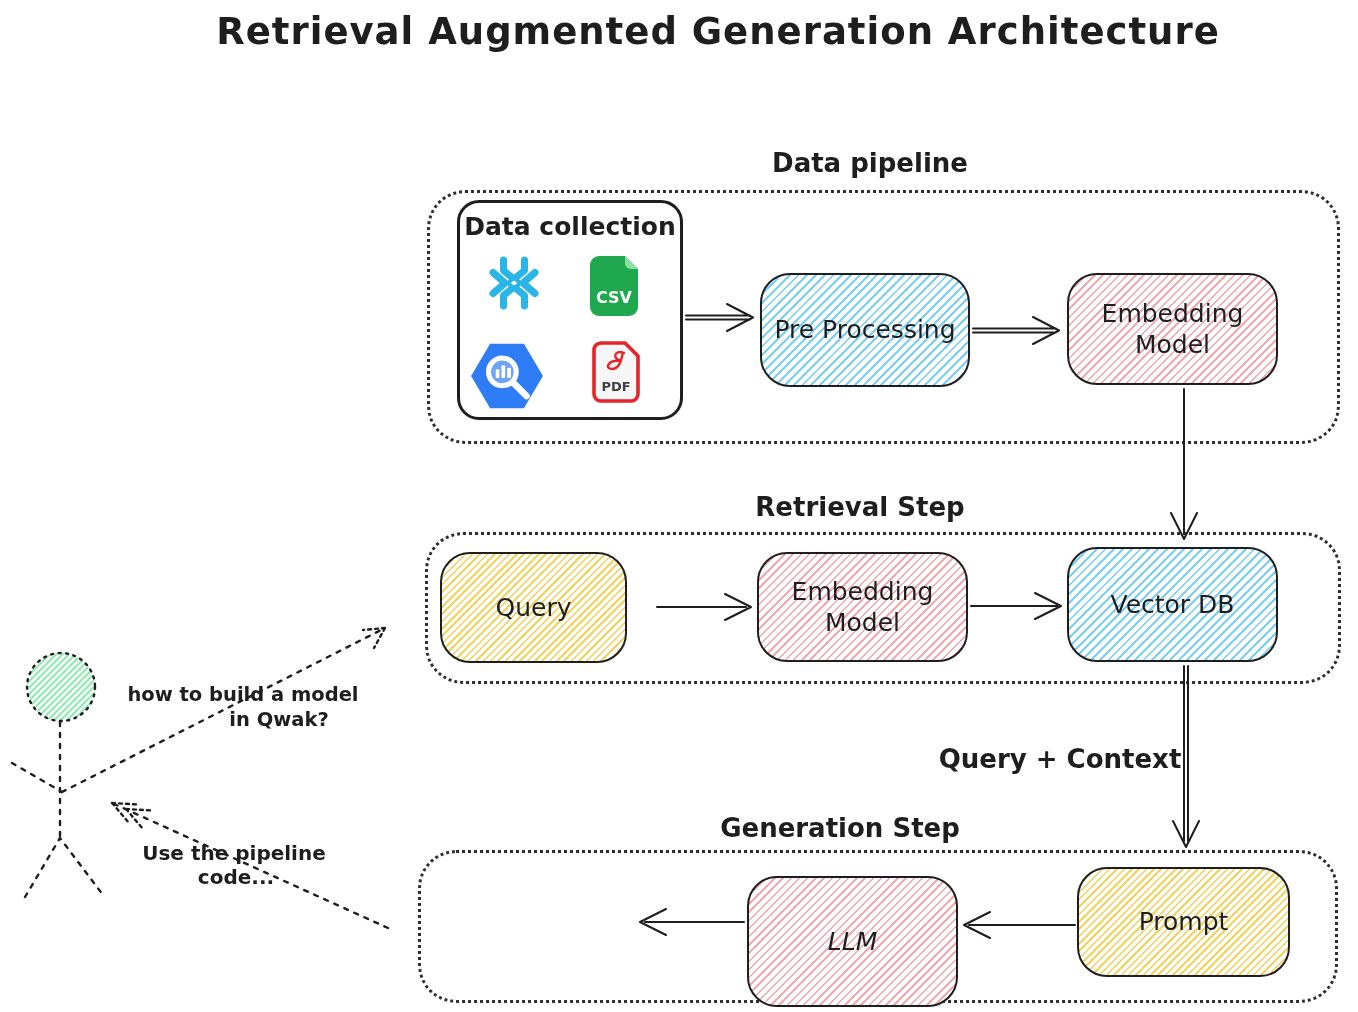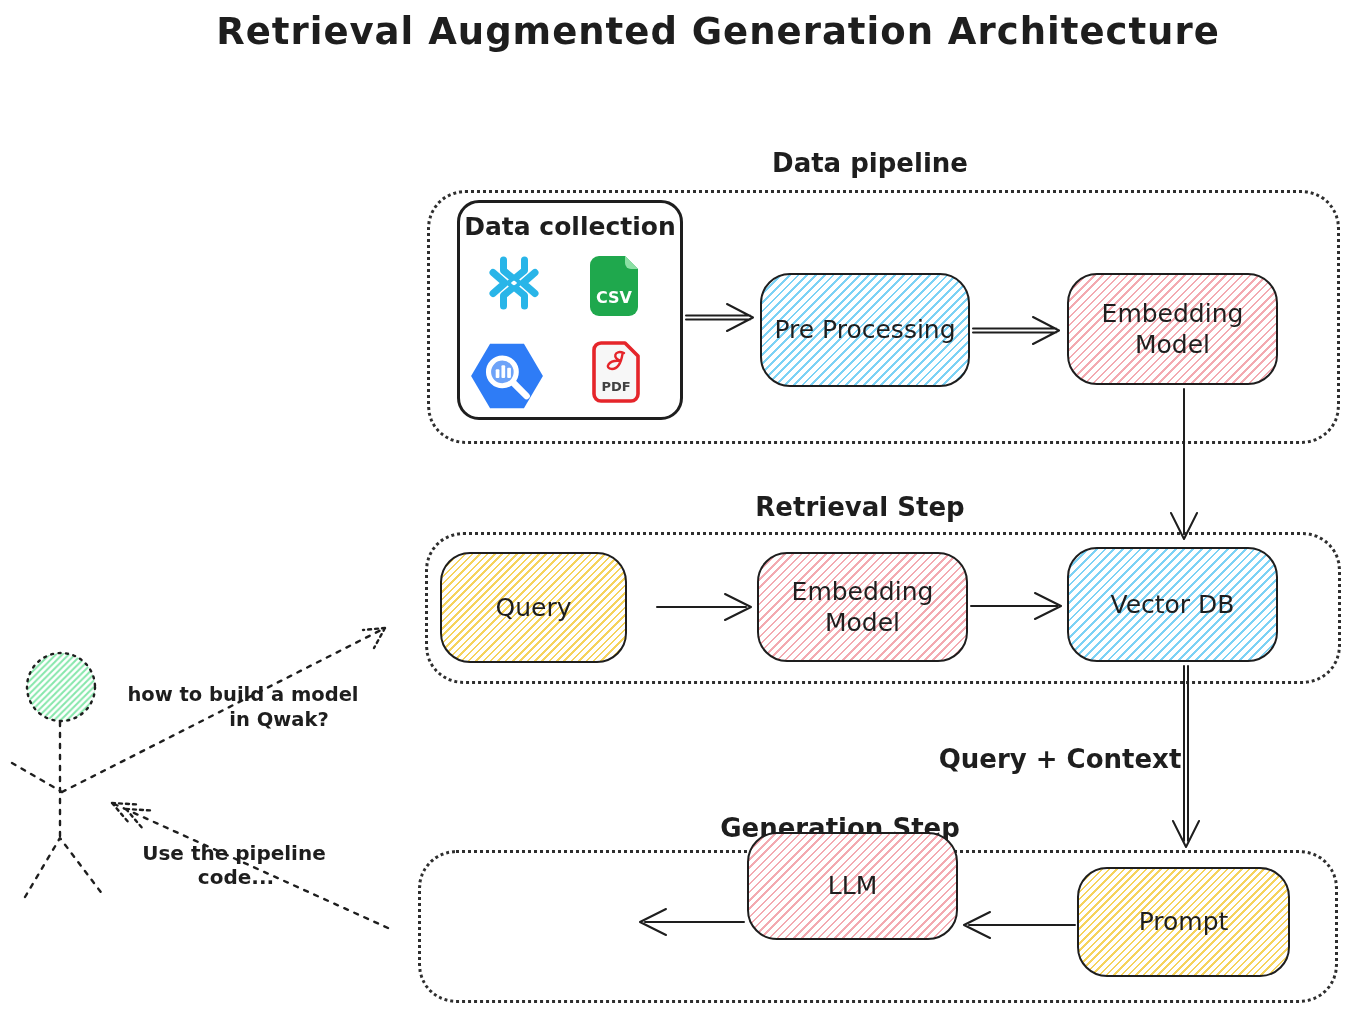--- a/index.html
+++ b/index.html
@@ -163,21 +163,21 @@
 
   <div class="node fill-pink" style="left:757px;top:552px;width:211px;height:110px;padding:0 28px;">
     <span>Embedding Model</span>
   </div>
 
   <div class="node fill-blue" style="left:1067px;top:547px;width:211px;height:115px;">
     <span>Vector DB</span>
   </div>
 
 
-  <div class="node fill-pink" style="left:747px;top:832px;width:211px;height:108px;">
+  <div class="node fill-pink" style="left:747px;top:876px;width:211px;height:131px;font-style:italic;">
     <span>LLM</span>
   </div>
 
   <div class="node fill-yellow" style="left:1077px;top:867px;width:213px;height:110px;">
     <span>Prompt</span>
   </div>
 
   <div class="edge-label" style="left:1060px;top:744px;">Query + Context</div>
 
   <div class="note" style="left:243px;top:683px;">how to build a model</div>

